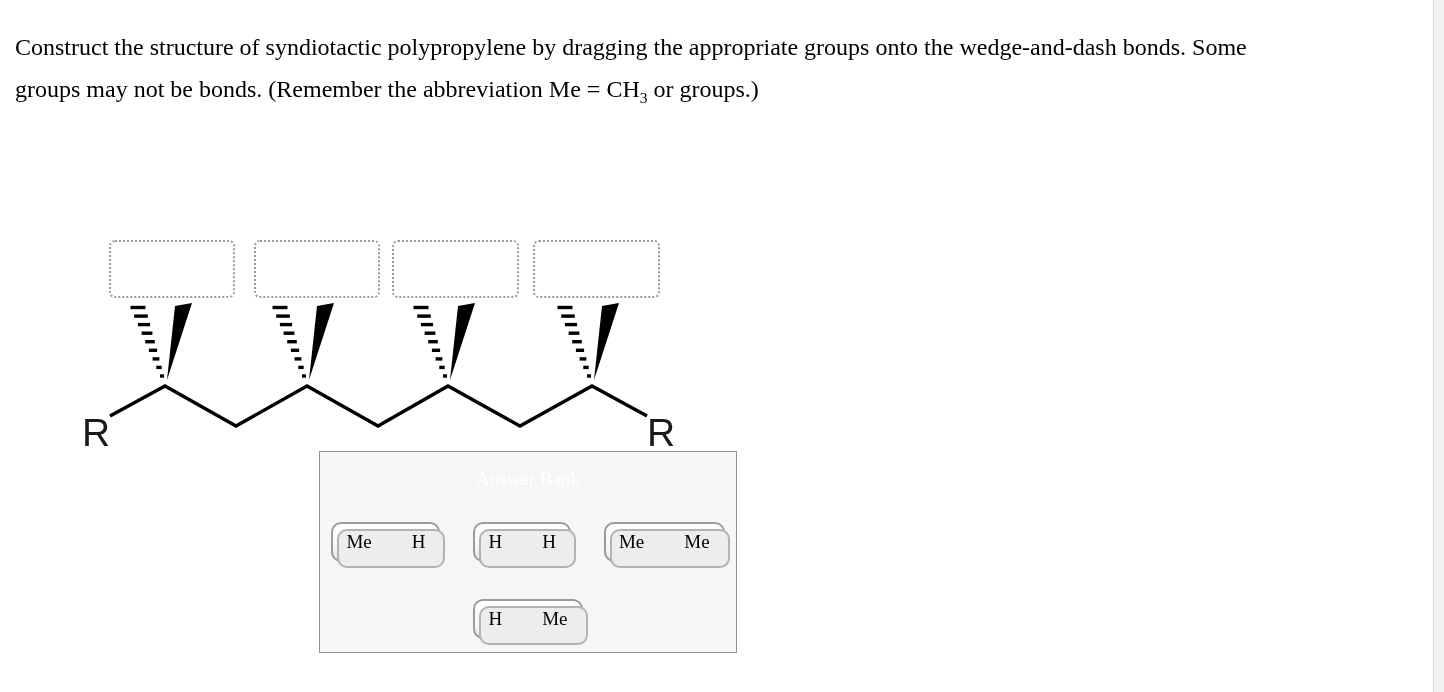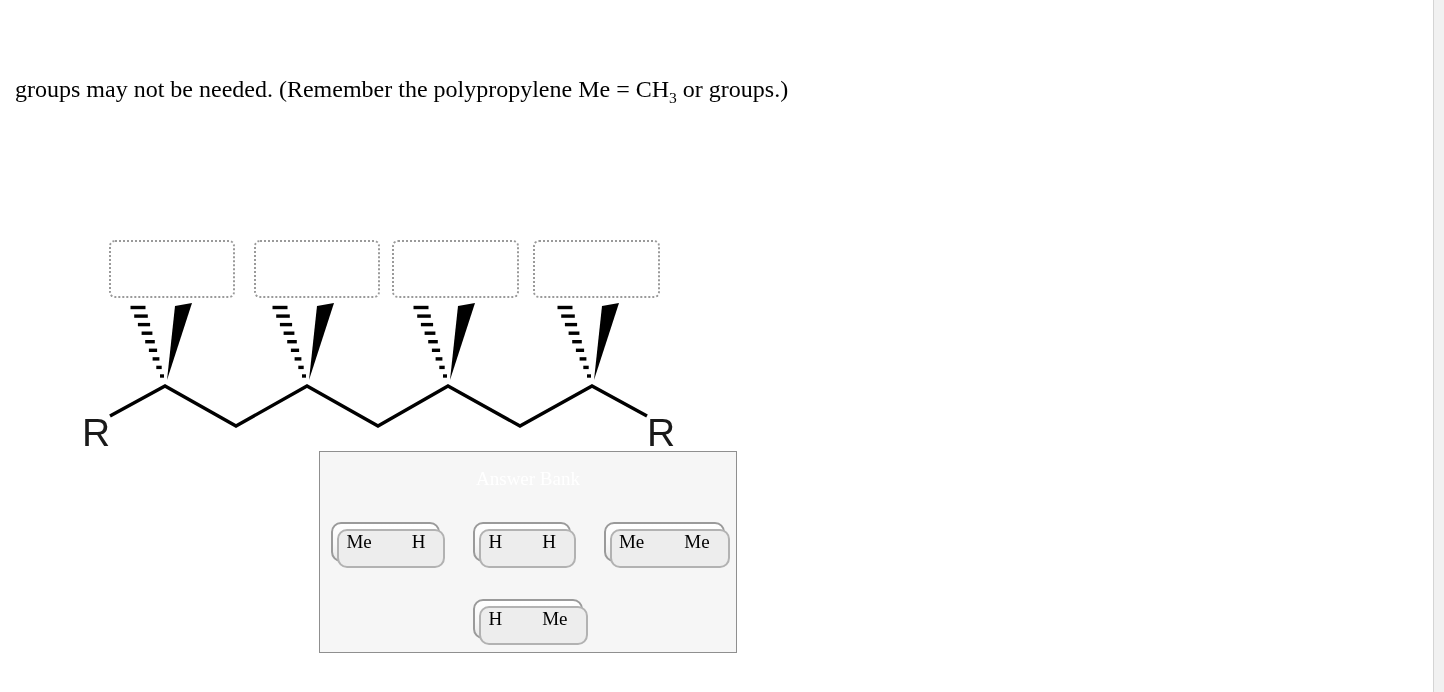--- a/index.html
+++ b/index.html
@@ -120,22 +120,22 @@
     width: 10px;
     height: 100%;
     background: #f1f1f1;
     border-left: 1px solid #d4d4d4;
   }
 </style>
 </head>
 <body>
 
 <p class="problem">
-  <br>
-  <span>groups may not be needed. (Remember the polypropylene Me = CH</span><sub>3</sub><span> or groups.)</span>
+  <span>Construct the structure of syndiotactic polypropylene by dragging the appropriate groups onto the wedge-and-dash bonds. Some</span><br>
+  <span>groups may not be bonds. (Remember the abbreviation Me = CH</span><sub>3</sub><span> or groups.)</span>
 </p>
 
 <div class="molecule">
 
   <svg width="760" height="460" viewBox="0 0 760 460">
     <defs>
       <g id="stereo">
 
         <polygon points="2,-5 10,-79 27,-82" fill="#000"></polygon>
 

